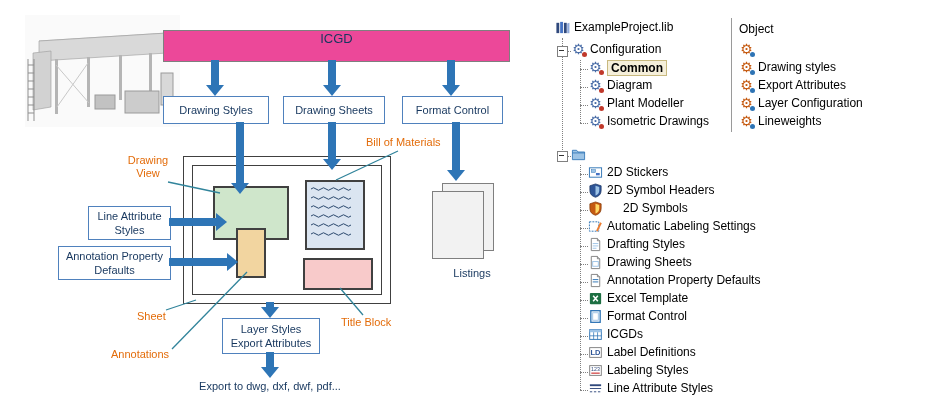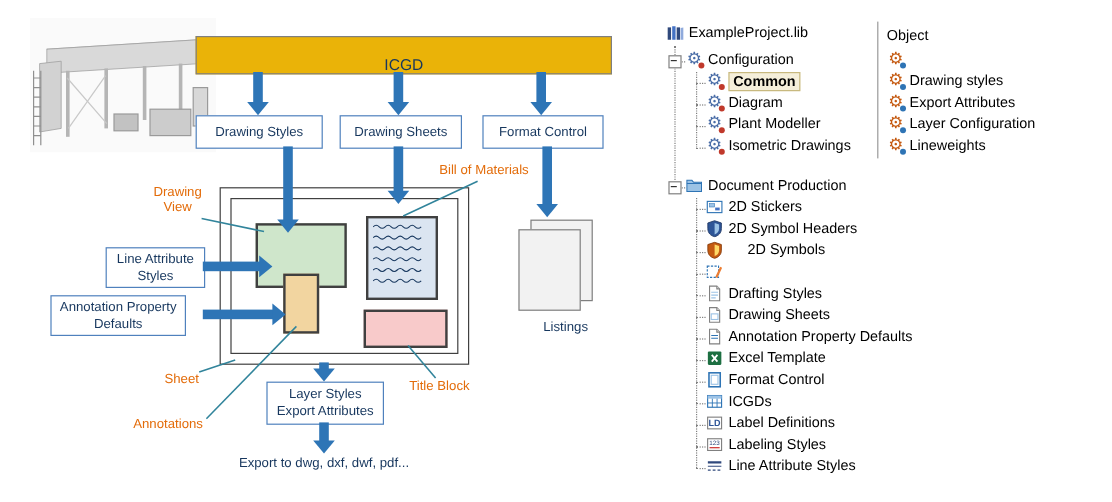--- a/index.html
+++ b/index.html
@@ -1,21 +1,21 @@
 <!DOCTYPE html>
 <html><head>
 <meta charset="utf-8">
 <style>
   html,body{margin:0;padding:0;background:#fff;font-family:"Liberation Sans",sans-serif;}
   .canvas{position:relative;width:927px;height:418px;background:#fff;overflow:hidden;}
 
   
   .img3d{position:absolute;left:25px;top:15px;width:155px;height:112px;}
-  .icgd{position:absolute;left:163px;top:30px;width:345px;height:30px;background:#eab308;
-        border:1px solid #7f7f7f;color:#17375e;font-size:13px;display:flex;align-items:flex-end;justify-content:center;}
+  .icgd{position:absolute;left:163px;top:30px;width:345px;height:30px;background:#ec4899;
+        border:1px solid #7f7f7f;color:#17375e;font-size:13px;display:flex;align-items:flex-start;justify-content:center;}
   .flowbox{position:absolute;border:1px solid #4f81bd;background:#fff;color:#17375e;font-size:11px;
         display:flex;align-items:center;justify-content:center;text-align:center;white-space:pre-line;line-height:1.3;}
   .callout{position:absolute;color:#e36c0a;font-size:11px;white-space:pre-line;line-height:1.2;}
   .sheet-outer{position:absolute;left:183px;top:156px;width:206px;height:146px;border:1px solid #404040;background:#fff;}
   .sheet-inner{position:absolute;left:8px;top:8px;right:8px;bottom:8px;border:1px solid #404040;}
   .shape{position:absolute;border:2px solid #404040;}
   .green-rect{left:213px;top:186px;width:72px;height:50px;background:#cfe6cb;}
   .bom-rect{left:305px;top:180px;width:56px;height:66px;background:#dbe5f1;}
   .tan-rect{left:236px;top:228px;width:26px;height:46px;background:#f2d5a0;}
   .pink-rect{left:303px;top:258px;width:66px;height:28px;background:#f8caca;}
@@ -94,21 +94,21 @@
     <div class="flowbox" style="left:283px;top:96px;width:100px;height:26px;">
       <span>Drawing Sheets</span>
     </div>
     <div class="flowbox" style="left:402px;top:96px;width:99px;height:26px;">
       <span>Format Control</span>
     </div>
     <div class="flowbox" style="left:88px;top:206px;width:81px;height:32px;">
       <span>Line Attribute
 Styles</span>
     </div>
-    <div class="flowbox" style="left:42px;top:246px;width:111px;height:32px;align-items:center;">
+    <div class="flowbox" style="left:58px;top:246px;width:111px;height:32px;align-items:center;">
       <span>Annotation Property
 Defaults</span>
     </div>
     <div class="flowbox" style="left:222px;top:318px;width:96px;height:34px;">
       <span>Layer Styles
 Export Attributes</span>
     </div>
 
     <div class="sheet-outer">
       <div class="sheet-inner"></div>
@@ -122,21 +122,21 @@
         <path d="M4,34 q2.5,-2.5 5,0 t5,0 t5,0 t5,0 t5,0 t5,0 t5,0 t5,0" fill="none" stroke="#17375e" stroke-width="0.9"></path>
         <path d="M4,43 q2.5,-2.5 5,0 t5,0 t5,0 t5,0 t5,0 t5,0 t5,0 t5,0" fill="none" stroke="#17375e" stroke-width="0.9"></path>
         <path d="M4,52 q2.5,-2.5 5,0 t5,0 t5,0 t5,0 t5,0 t5,0 t5,0 t5,0" fill="none" stroke="#17375e" stroke-width="0.9"></path>
       </svg>
     </div>
     <div class="shape tan-rect"></div>
     <div class="shape pink-rect"></div>
 
     <div class="doc" style="left:442px;top:183px;"></div>
     <div class="doc" style="left:432px;top:191px;"></div>
-    <div class="navy-caption" style="left:428px;top:267px;width:62px;text-align:right;">Listings</div>
+    <div class="navy-caption" style="left:441px;top:267px;width:62px;text-align:center;">Listings</div>
 
     <div class="callout" style="left:118px;top:154px;width:60px;text-align:center;">Drawing
 View</div>
     <div class="callout" style="left:366px;top:136px;">Bill of Materials</div>
     <div class="callout" style="left:137px;top:310px;">Sheet</div>
     <div class="callout" style="left:111px;top:348px;">Annotations</div>
     <div class="callout" style="left:341px;top:316px;">Title Block</div>
 
     <svg class="overlay">
       <line x1="168" y1="182" x2="220" y2="193" stroke="#31849b" stroke-width="1.3"></line>
@@ -247,21 +247,20 @@
     <div class="trow" style="left:588px;top:114px;">
       <span class="ic gear">⚙</span>
       <span class="tlabel">Isometric Drawings</span>
     </div>
 
     <div class="trow" style="left:571px;top:147px;">
       <svg class="isvg" viewBox="0 0 16 16">
         <path d="M1.5 13.5 V3.5 h4.5 l1.5 1.8 h7 v8.2 z" fill="#9cc3e5" stroke="#2e74b5" stroke-width="0.9"></path>
         <path d="M1.5 6.3 h13" stroke="#2e74b5" stroke-width="0.9" fill="none"></path>
       </svg>
-      <span class="tlabel">Document Production</span>
     </div>
 
     <div class="trow" style="left:588px;top:165px;">
       <svg class="isvg" viewBox="0 0 16 16">
         <rect x="1.5" y="3" width="13" height="10" fill="#fff" stroke="#2e74b5"></rect>
         <rect x="3.5" y="5" width="4.5" height="3" fill="#9dc3e6" stroke="#2e74b5" stroke-width="0.5"></rect>
         <rect x="8.5" y="8.5" width="4" height="2.5" fill="#4472c4"></rect>
       </svg>
       <span class="tlabel">2D Stickers</span>
     </div>
@@ -277,20 +276,21 @@
         <path d="M8 1 L14 3 V8 C14 12 11.5 14.3 8 15.2 C4.5 14.3 2 12 2 8 V3 Z" fill="#c55a11" stroke="#843c0c" stroke-width="0.8"></path>
         <path d="M8 3 L12 4.3 V8 C12 10.7 10.3 12.5 8 13.2 Z" fill="#ffd966"></path>
       </svg>
       <span class="tlabel">2D Symbols</span>
     </div>
     <div class="trow" style="left:588px;top:219px;">
       <svg class="isvg" viewBox="0 0 16 16">
         <rect x="1.5" y="3" width="10" height="10" fill="#fff" stroke="#2e74b5" stroke-dasharray="2 1.2"></rect>
         <line x1="13.8" y1="4" x2="9.5" y2="13" stroke="#ed7d31" stroke-width="2"></line>
       </svg>
+      <span class="tlabel">Automatic Labeling Settings</span>
     </div>
     <div class="trow" style="left:588px;top:237px;">
       <svg class="isvg" viewBox="0 0 16 16">
         <path d="M3.5 1.5 h6.5 l2.5 2.5 v10.5 h-9 z" fill="#fff" stroke="#808080"></path>
         <path d="M10 1.5 v2.5 h2.5" fill="#e8e8e8" stroke="#808080"></path>
         <line x1="5" y1="7" x2="11" y2="7" stroke="#9dc3e6"></line>
           <line x1="5" y1="9.5" x2="11" y2="9.5" stroke="#9dc3e6"></line>
         <line x1="5" y1="12" x2="9" y2="12" stroke="#9dc3e6"></line>
       </svg>
       <span class="tlabel">Drafting Styles</span>

